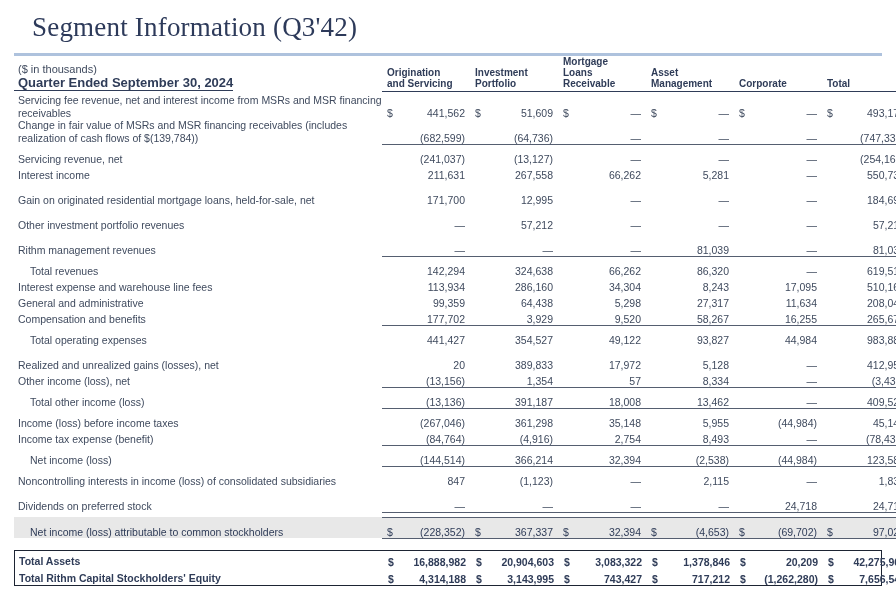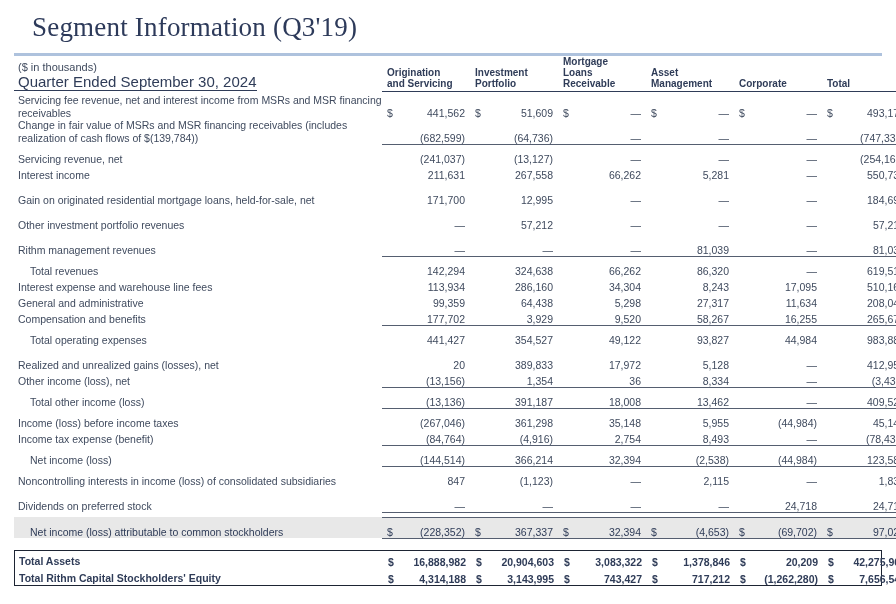--- a/index.html
+++ b/index.html
@@ -34,22 +34,22 @@
 
   
   thead td{vertical-align:bottom;padding:0;}
   .unitnote{
     font-size:11px;
     color:#3f4a5e;
     padding-left:4px;
     white-space:nowrap;
   }
   .periodlabel{
-    font-weight:normal;
-    font-size:15px;
+    font-weight:bold;
+    font-size:13px;
     color:#2f3c58;
     padding-left:4px;
     display:inline-block;
     border-bottom:1.4px solid #2f3c58;
     white-space:nowrap;
   }
   .colhead{
     font-weight:bold;
     font-size:10px;
     color:#2f3c58;
@@ -109,21 +109,21 @@
   table.tot td{padding:0;}
   table.tot td.label{padding-left:4px;}
   table.tot td.num{text-align:right;padding:0 5px;white-space:nowrap;}
   table.tot tr{height:17px;}
 </style>
 </head>
 <body>
 
 <div class="page">
 
-  <div class="title">Segment Information (Q3'19)</div>
+  <div class="title">Segment Information (Q3'42)</div>
   <div class="toprule"></div>
 
   <table class="seg">
     <colgroup>
       <col class="lbl">
         <col class="num">
         <col class="num">
         <col class="num">
       <col class="num">
         <col class="num">
@@ -347,21 +347,21 @@
           <td class="num">389,833</td>
           <td class="num">17,972</td>
           <td class="num">5,128</td>
           <td class="num">—</td>
           <td class="num">412,953</td>
         </tr>
         <tr class="r">
           <td class="label">Other income (loss), net</td>
           <td class="num">(13,156)</td>
           <td class="num">1,354</td>
-          <td class="num">36</td>
+          <td class="num">57</td>
           <td class="num">8,334</td>
           <td class="num">—</td>
           <td class="num">(3,432)</td>
         </tr>
         <tr class="ruleonly">
           <td></td>
           <td class="num rule-top"></td>
           <td class="num rule-top"></td>
           <td class="num rule-top"></td>
           <td class="num rule-top"></td>

